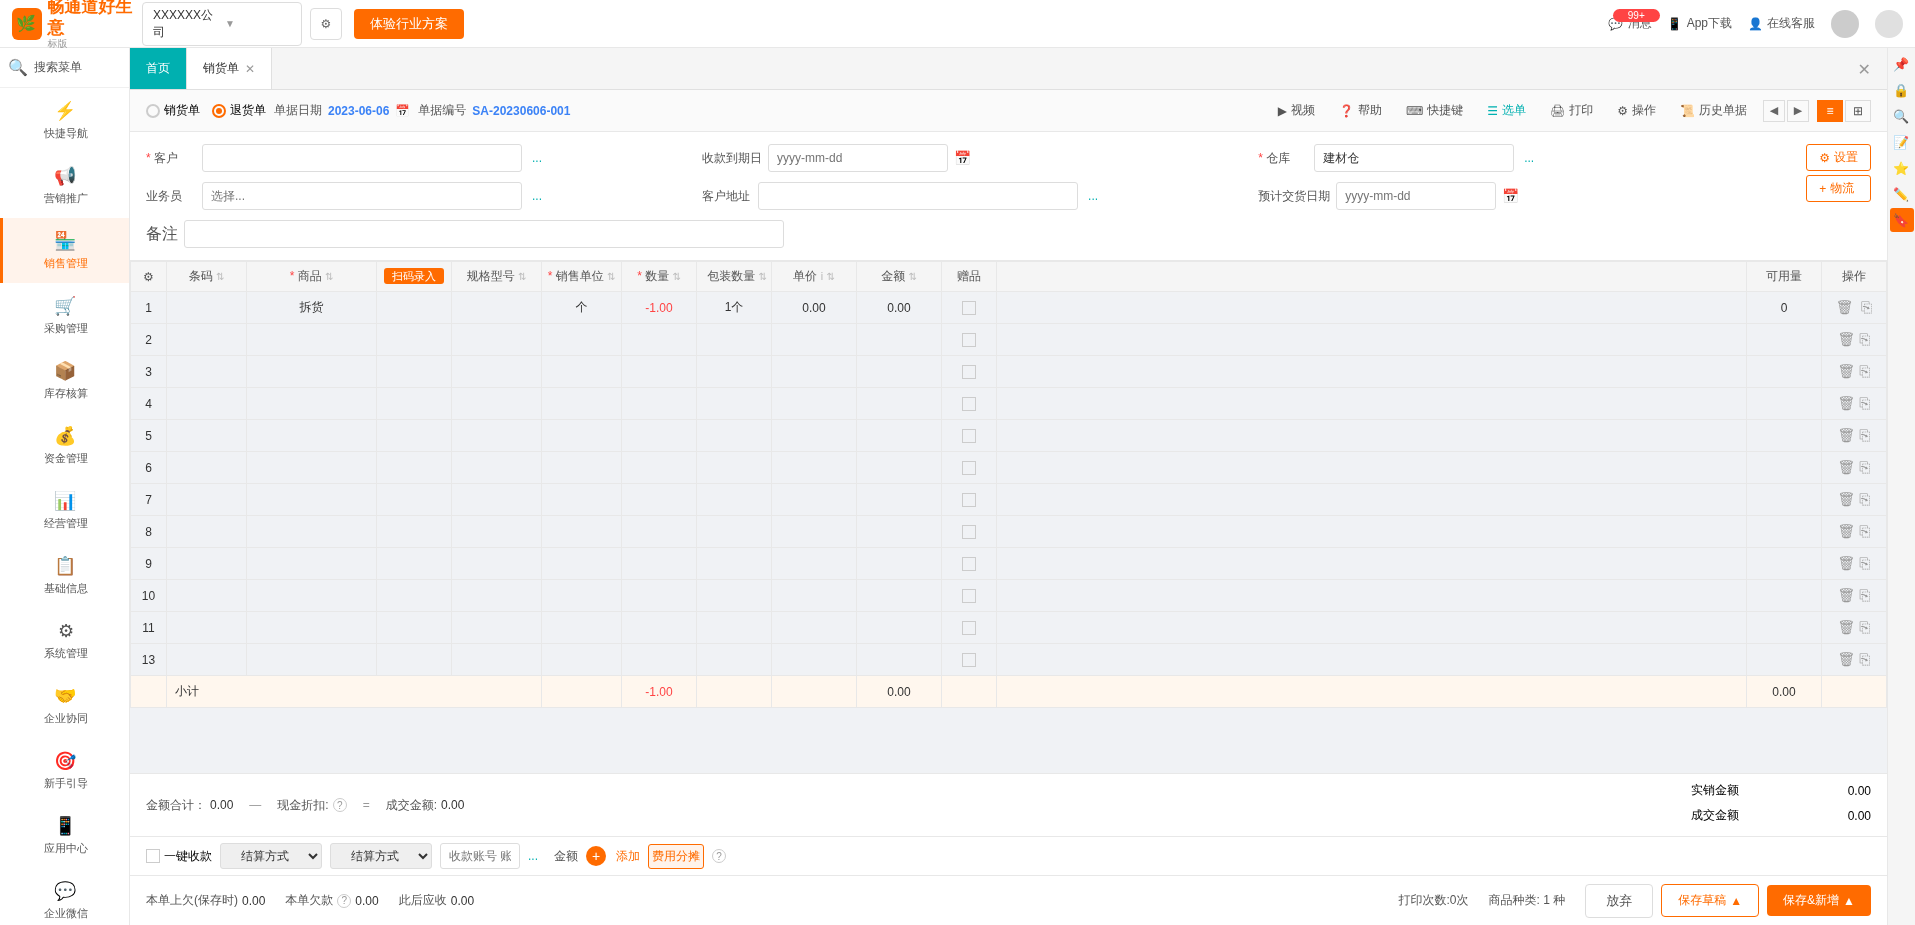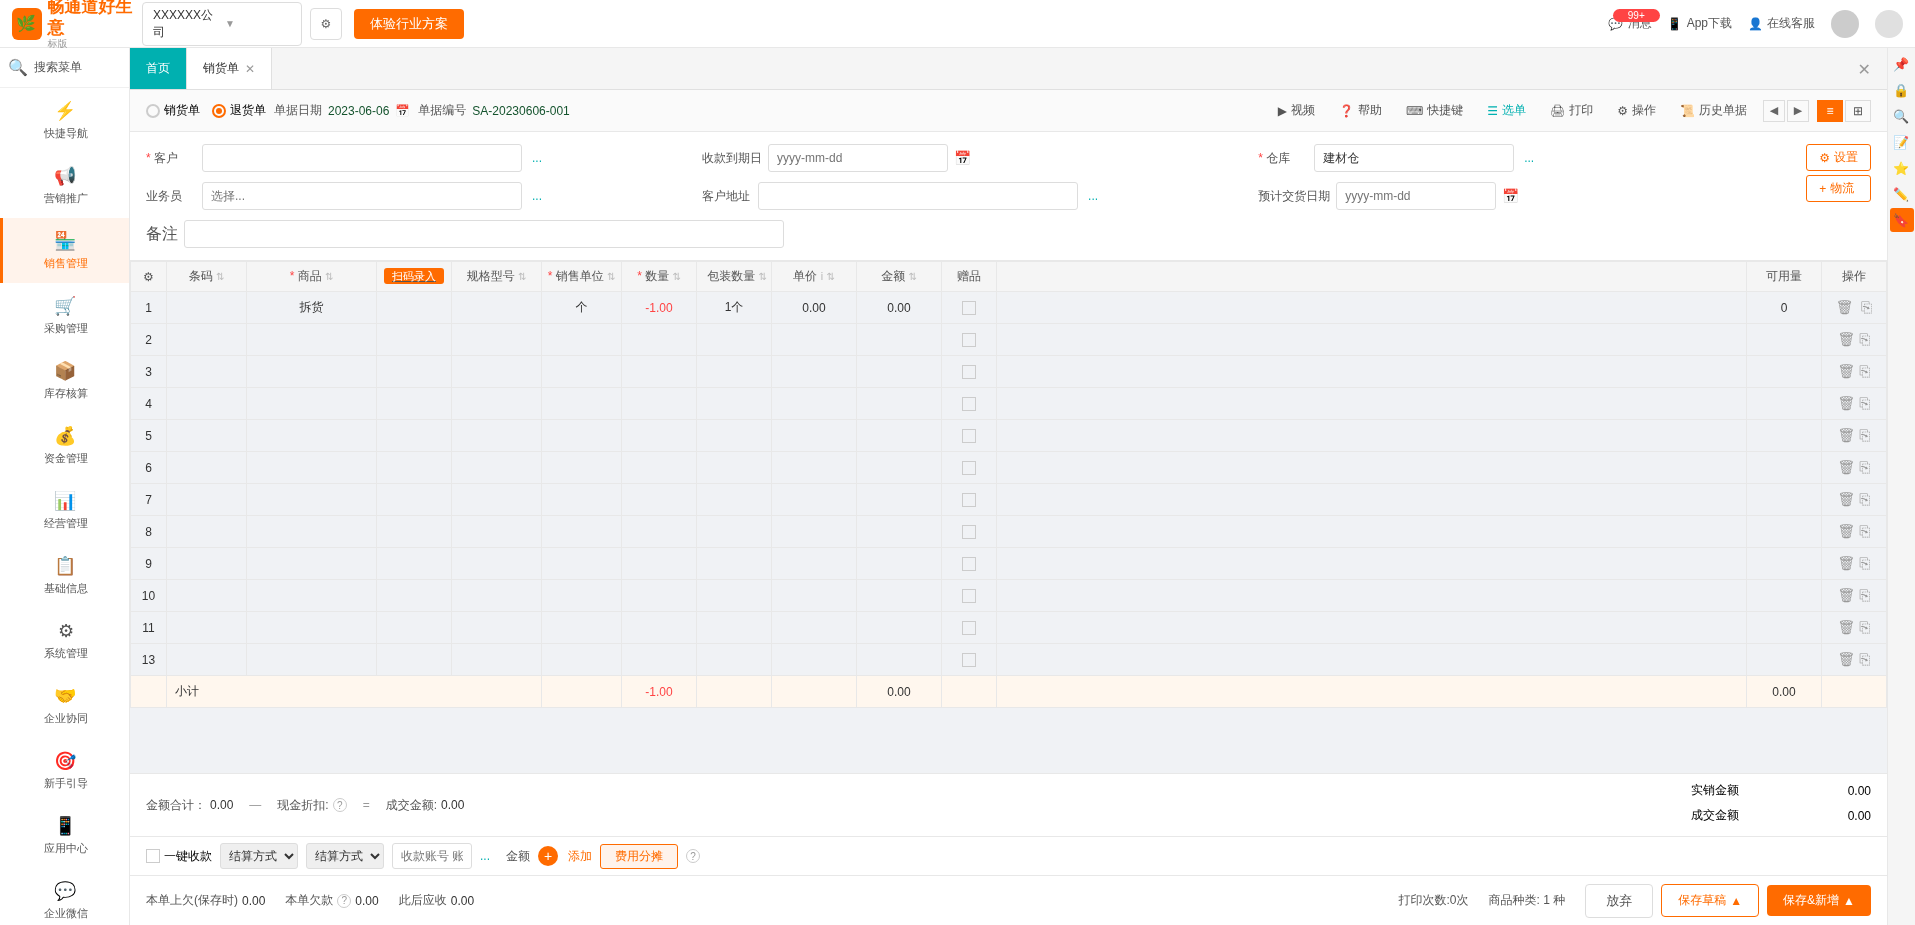--- a/index.html
+++ b/index.html
@@ -246,21 +246,21 @@
       border-radius: 50%;
       background: #ff6b00;
     }
     .toolbar-field {
       display: flex;
       align-items: center;
       gap: 6px;
       font-size: 12px;
     }
     .toolbar-field .label { color: #555; }
-    .toolbar-field .value { color: #14532d; font-weight: 400; }
+    .toolbar-field .value { color: #3b82f6; font-weight: 700; }
     .toolbar-field .icon { color: #999; cursor: pointer; }
     .toolbar-spacer { flex: 1; }
     .toolbar-btn {
       display: flex;
       align-items: center;
       gap: 4px;
       padding: 4px 8px;
       cursor: pointer;
       color: #555;
       font-size: 12px;
@@ -486,21 +486,21 @@
       padding: 6px 16px;
       border-top: 1px solid #e8e8e8;
       background: #fff;
       flex-shrink: 0;
     }
     .pay-checkbox { display: flex; align-items: center; gap: 4px; cursor: pointer; }
     .pay-select {
       height: 26px;
       border: 1px solid #ddd;
       border-radius: 3px;
-      padding: 0 4px;
+      padding: 0 16px;
       font-size: 12px;
       color: #333;
     }
     .pay-input {
       height: 26px;
       border: 1px solid #ddd;
       border-radius: 3px;
       padding: 0 8px;
       font-size: 12px;
       width: 80px;
@@ -513,21 +513,21 @@
       display: flex;
       align-items: center;
       justify-content: center;
       color: white;
       font-size: 14px;
       cursor: pointer;
     }
     .fee-btn {
       border: 1px solid #ff6b00;
       color: #ff6b00;
-      padding: 3px 14px;
+      padding: 3px 3px;
       border-radius: 3px;
       cursor: pointer;
       font-size: 12px;
       background: #fff;
     }
     .fee-btn.active {
       background: #fff3eb;
     }
 
     
@@ -632,21 +632,21 @@
       flex-direction: column;
       flex: 1;
       overflow: hidden;
       position: relative;
     }
 
     
     .th-no { width: 36px; }
     .th-barcode { width: 80px; }
     .th-product { width: 130px; }
-    .th-scan { width: 75px; text-decoration: underline; }
+    .th-scan { width: 75px; }
     .th-spec { width: 90px; }
     .th-unit { width: 80px; }
     .th-qty { width: 75px; }
     .th-pkg { width: 75px; text-align: right; }
     .th-price { width: 85px; }
     .th-amount { width: 85px; }
     .th-gift { width: 55px; }
     .th-avail { width: 75px; }
     .th-ops { width: 65px; }
     .tab-bar { position: relative; }

